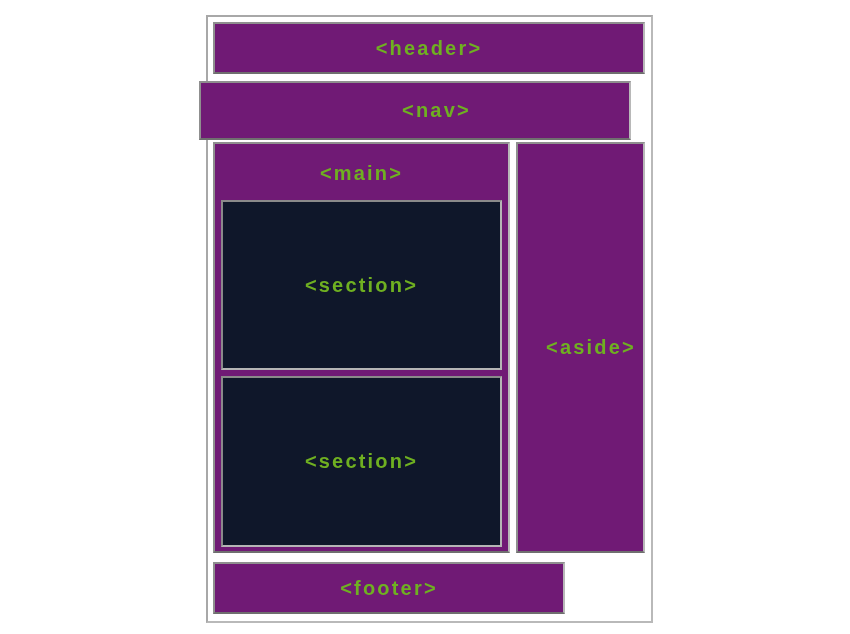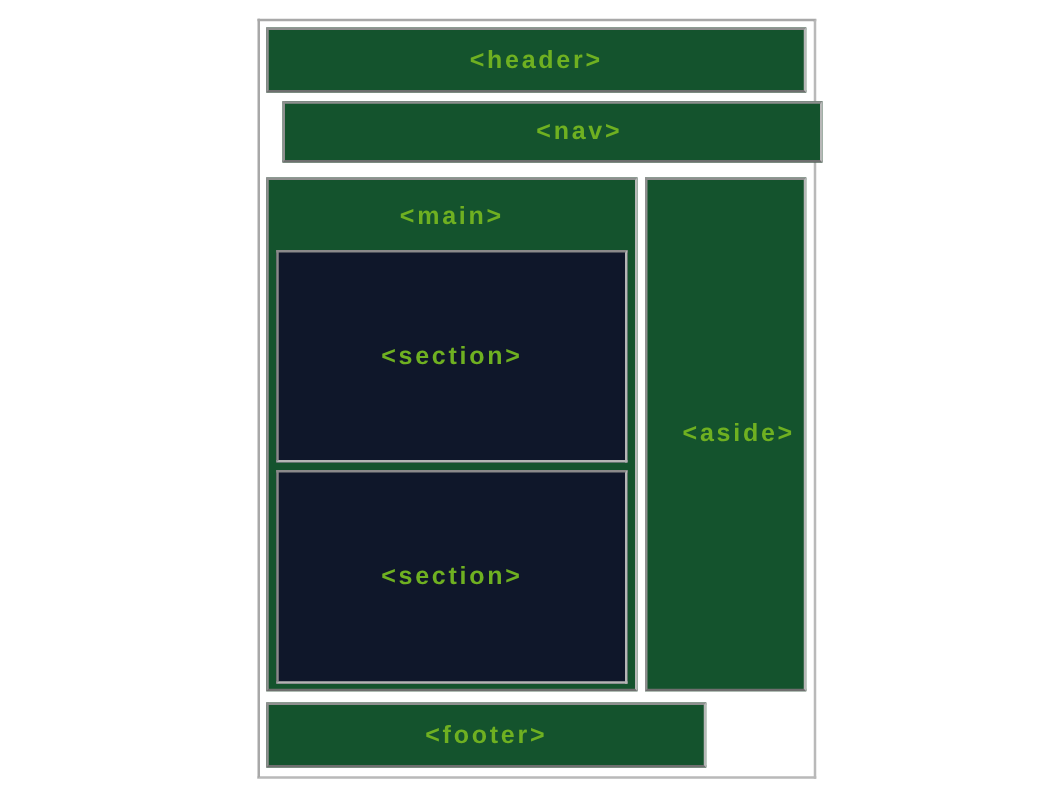--- a/index.html
+++ b/index.html
@@ -29,27 +29,27 @@
     font-family: "Liberation Sans", sans-serif;
   }
   #outer {
     left: 206px; top: 15px; width: 447px; height: 608px;
     border: 2px solid #b9b9b9;
     border-top-color: #a8a8a8;
     border-left-color: #a8a8a8;
     background: #ffffff;
   }
   .panel {
-    background: #14532d;
+    background: #701a75;
     border: 2px solid #8f8f8f;
     border-right-color: #b8b8b8;
     border-bottom-color: #6f6f6f;
   }
   #header { left: 213px; top: 22px; width: 432px; height: 52px; }
-  #nav    { left: 226px; top: 81px; width: 432px; height: 49px; padding-left: 43px; }
+  #nav    { left: 199px; top: 81px; width: 432px; height: 59px; padding-left: 43px; }
   #main   { left: 213px; top: 142px; width: 297px; height: 411px; align-items: flex-start; }
   #main .label { position: absolute; top: 18px; left: 0; right: 0; text-align: center; }
   #aside  { left: 516px; top: 142px; width: 129px; height: 411px; padding-left: 21px; }
   #footer { left: 213px; top: 562px; width: 352px; height: 52px; }
   .section {
     background: #0f172a;
     border: 2px solid #8a8a8a;
     border-right-color: #b5b5b5;
     border-bottom-color: #b5b5b5;
   }

